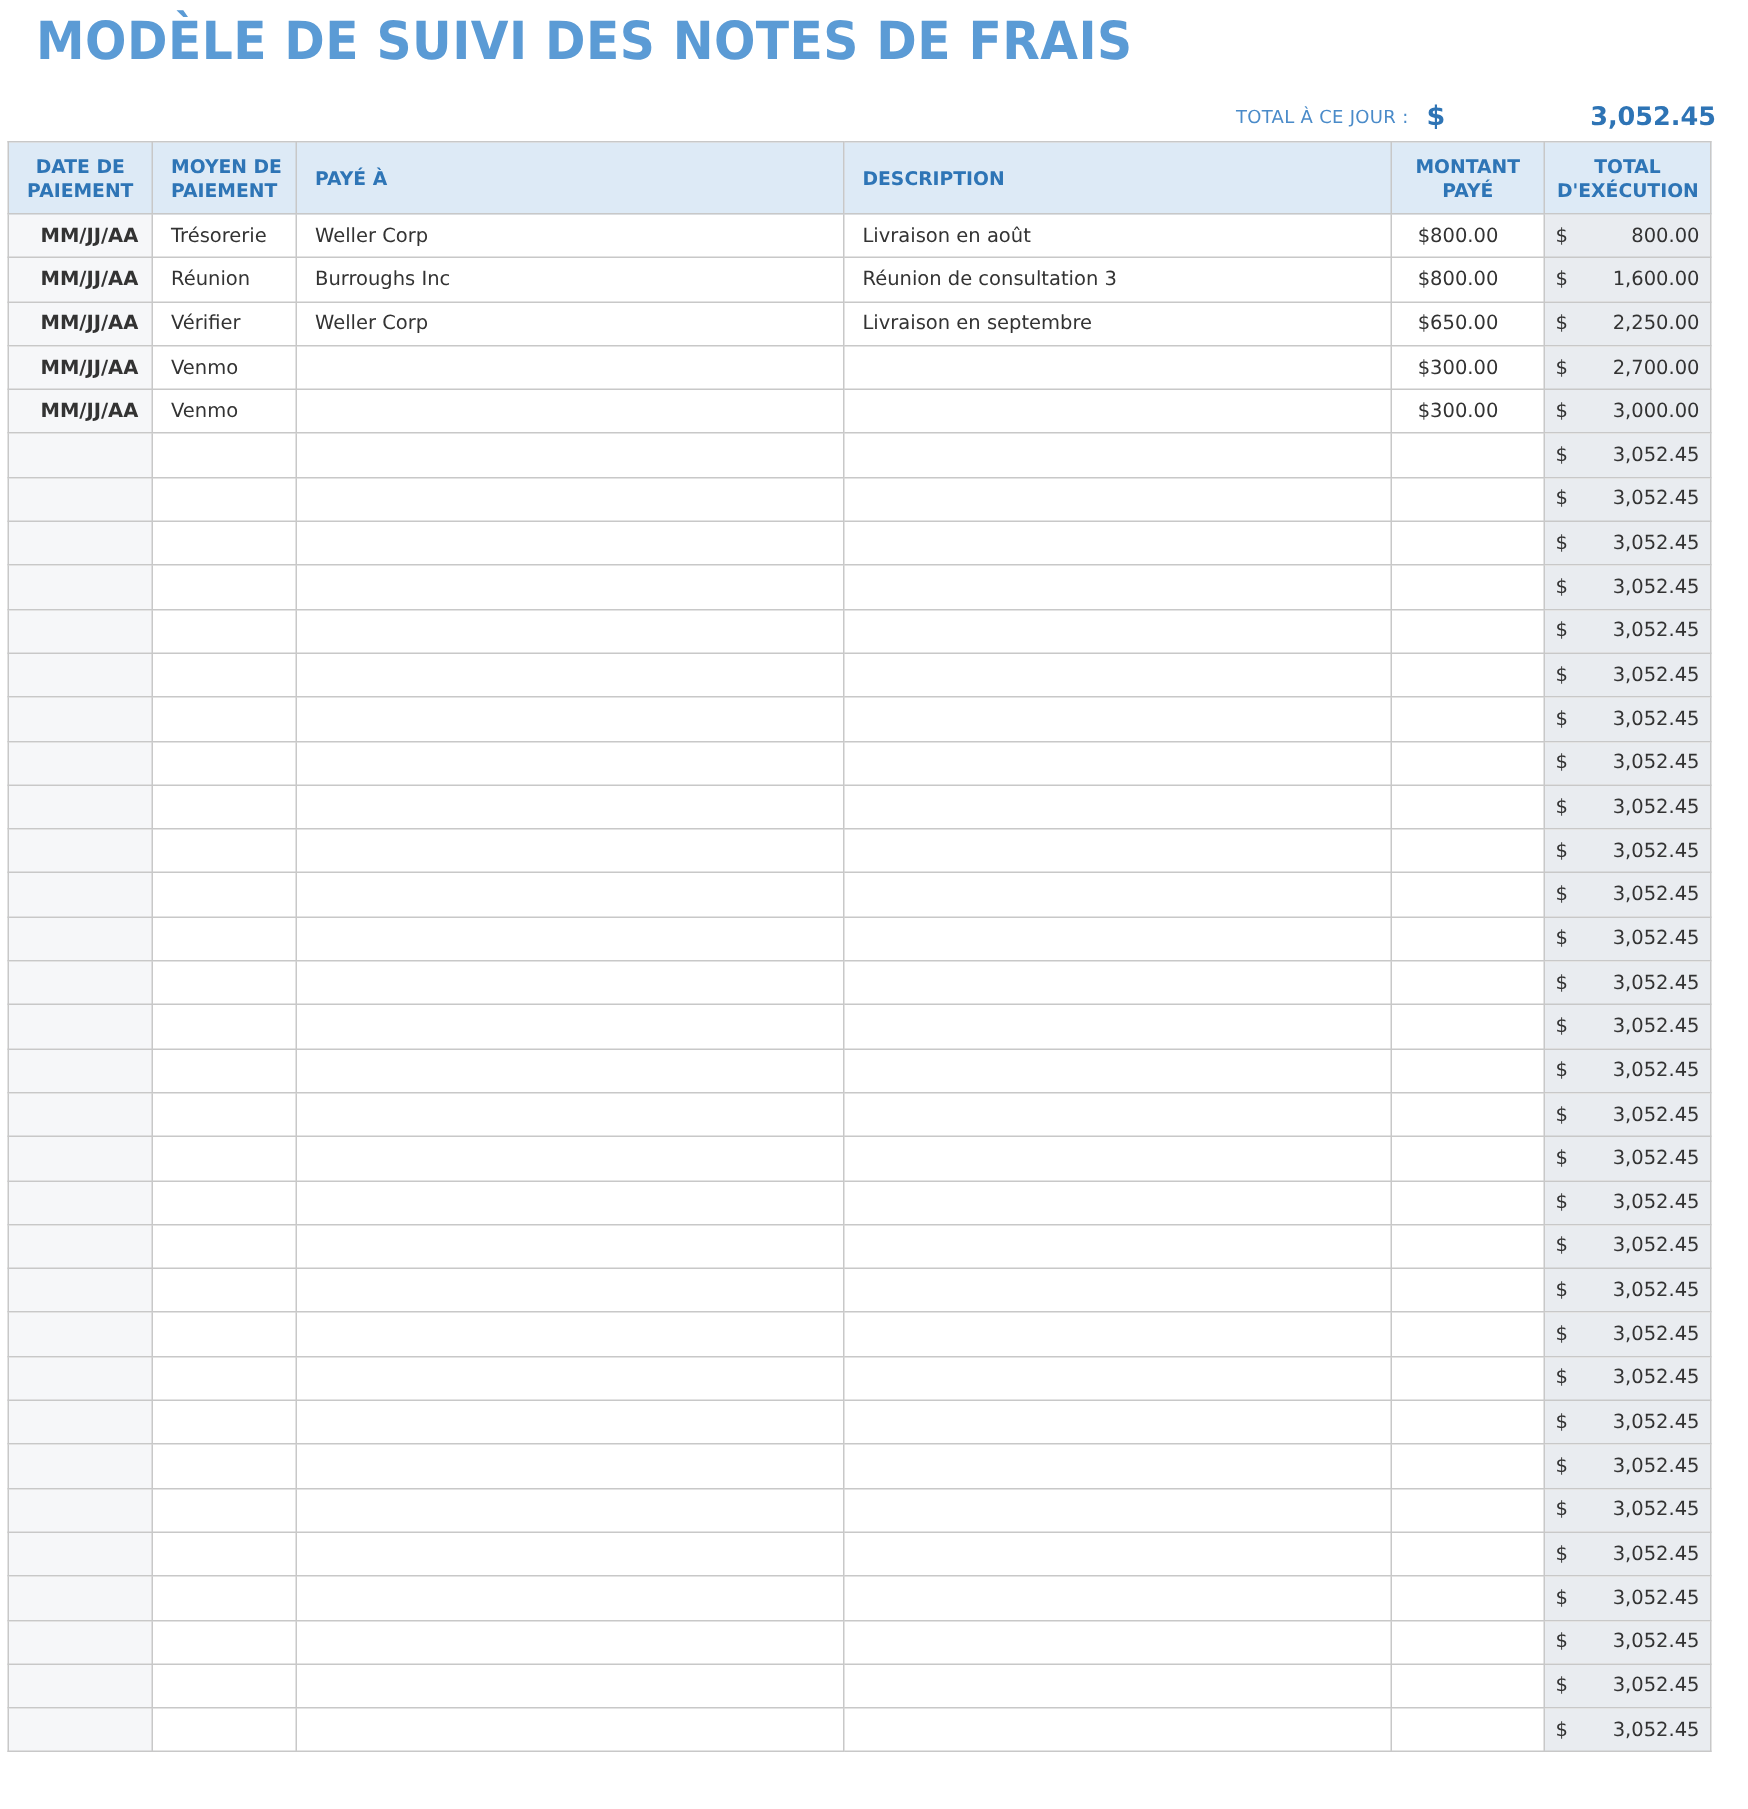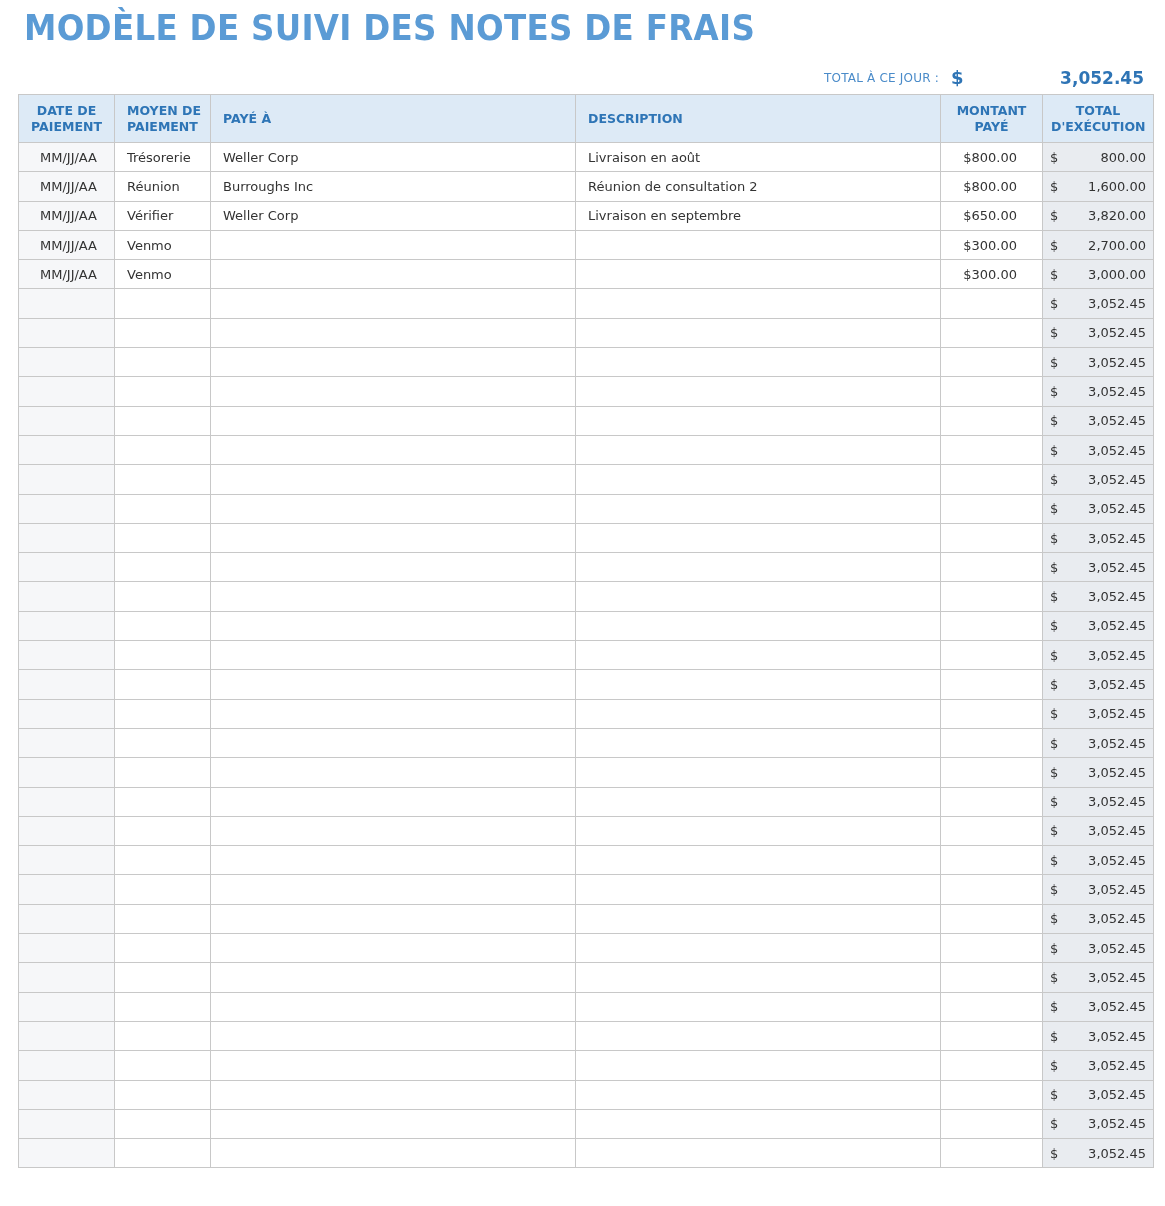--- a/index.html
+++ b/index.html
@@ -2,26 +2,26 @@
 <html><head>
 <meta charset="utf-8">
 <style>
   html, body { margin: 0; padding: 0; background: #ffffff; }
   body { width: 1165px; height: 1206px; position: relative; font-family: "DejaVu Sans", sans-serif; overflow: hidden; }
   .title { position: absolute; left: 24px; top: 8px; font-size: 35px; font-weight: bold; color: #5b9bd5; letter-spacing: 0.3px; white-space: nowrap; transform: scaleX(0.93); transform-origin: left top; }
   .total-row { position: absolute; top: 68px; left: 0; width: 1165px; height: 22px; }
   .total-label { position: absolute; right: 226px; top: 3px; font-size: 12px; color: #4a8bc9; letter-spacing: 0.2px; }
   .total-sign { position: absolute; left: 951px; top: -1px; font-size: 18px; font-weight: bold; color: #2e74b5; }
   .total-value { position: absolute; right: 21px; top: 0px; font-size: 17px; font-weight: bold; color: #2e74b5; }
-  table { position: absolute; left: 18px; top: 94px; border-collapse: collapse; table-layout: fixed; width: 1135px; }
+  table { position: absolute; left: 5px; top: 94px; border-collapse: collapse; table-layout: fixed; width: 1135px; }
   th, td { border: 1px solid #c8c8c8; }
   th { background: #ddeaf6; color: #2e75b6; font-size: 12.5px; font-weight: bold; height: 47px; padding: 0 8px; line-height: 16px; }
   td { height: 28.3px; font-size: 13px; color: #333333; padding: 0 12px; white-space: nowrap; overflow: hidden; }
-  td.date { background: #f6f7f9; text-align: center; padding: 0 21px; }
-  td.amt { text-align: right; padding-right: 25px; }
+  td.date { background: #f6f7f9; text-align: center; padding: 0 21px; font-weight: bold; }
+  td.amt { text-align: center; padding-right: 25px; }
   td.run { background: #e9ecf0; padding: 0 7px; }
   td.run .cur { float: left; }
   td.run .val { float: right; text-align: center; }
   th.c { text-align: center; }
   th.l { text-align: left; padding-left: 12px; }
 </style>
 </head>
 <body>
 
 <div class="title">MODÈLE DE SUIVI DES NOTES DE FRAIS</div>
@@ -60,36 +60,36 @@
         <td class="amt">$800.00</td>
         <td class="run">
           <span class="cur">$</span>
           <span class="val">800.00</span>
         </td>
       </tr>
       <tr>
         <td class="date">MM/JJ/AA</td>
         <td>Réunion</td>
         <td>Burroughs Inc</td>
-        <td>Réunion de consultation 2</td>
+        <td>Réunion de consultation 3</td>
         <td class="amt">$800.00</td>
         <td class="run">
           <span class="cur">$</span>
           <span class="val">1,600.00</span>
         </td>
       </tr>
       <tr>
         <td class="date">MM/JJ/AA</td>
         <td>Vérifier</td>
         <td>Weller Corp</td>
         <td>Livraison en septembre</td>
         <td class="amt">$650.00</td>
         <td class="run">
           <span class="cur">$</span>
-          <span class="val">3,820.00</span>
+          <span class="val">2,250.00</span>
         </td>
       </tr>
       <tr>
         <td class="date">MM/JJ/AA</td>
         <td>Venmo</td>
         <td></td>
         <td></td>
         <td class="amt">$300.00</td>
         <td class="run">
           <span class="cur">$</span>

